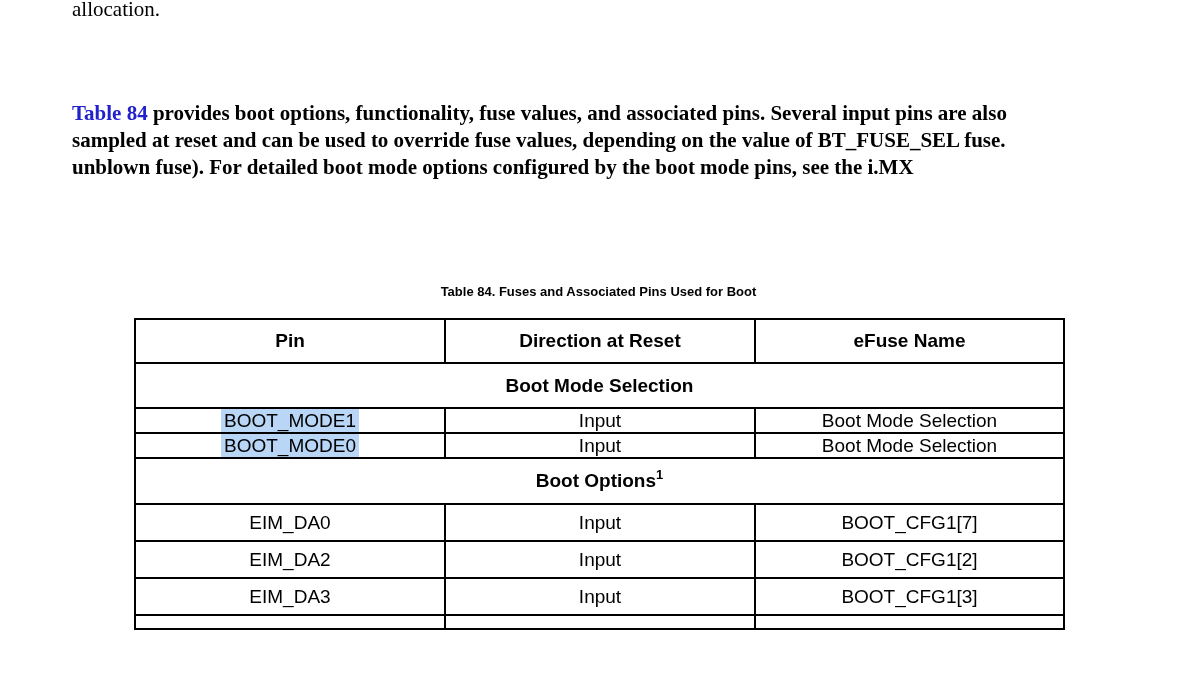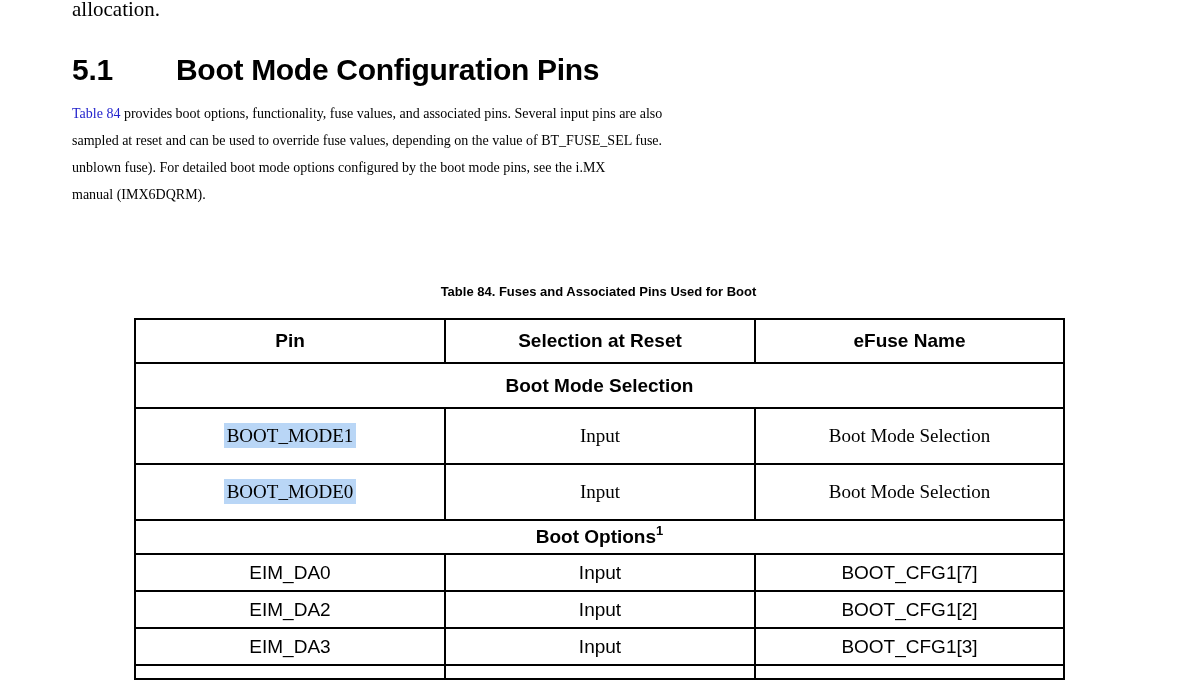--- a/index.html
+++ b/index.html
@@ -37,22 +37,23 @@
     letter-spacing: -0.3px;
   }
   .section-number {
     width: 104px;
     flex: 0 0 104px;
   }
   .intro {
     position: absolute;
     left: 72px;
     top: 100px;
-    font-size: 14px;
+    font-size: 21px;
     line-height: 27px;
+    font-weight: bold;
   }
   .intro .line {
     height: 27px;
     white-space: nowrap;
   }
   .doc-link {
     color: var(--link, #2222cc);
     text-decoration: none;
     cursor: pointer;
   }
@@ -81,22 +82,22 @@
   table.boot-table td, table.boot-table th {
     border: 2px solid var(--border, #000000);
     text-align: center;
     vertical-align: middle;
     padding: 0;
     overflow: hidden;
   }
   table.boot-table th { font-weight: bold; margin-left: 28px; }
   tr.row-header   { height: 44px; }
   tr.row-span-a   { height: 45px; }
-  tr.row-mode     { height: 56px; font-family: Liberation Serif, serif; }
-  tr.row-span-b   { height: 34px; }
+  tr.row-mode     { height: 25px; }
+  tr.row-span-b   { height: 46px; }
   tr.row-data     { height: 37px; }
   tr.row-partial  { height: 14px; }
   .span-title { font-weight: bold; }
   .span-title sup {
     font-size: 13px;
     font-weight: bold;
     position: relative;
     top: -1px;
     line-height: 0;
   }
@@ -105,44 +106,39 @@
     padding: 2px 3px;
   }
 </style>
 </head>
 <body>
 
 <div class="page">
 
   <div class="leading-text">allocation.</div>
 
-  <div class="section-heading">
-    <span class="section-number">5.1</span>
-    <span>Boot Mode Configuration Pins</span>
-  </div>
 
   <div class="intro">
     <div class="line"><span class="doc-link">Table 84</span><span> provides boot options, functionality, fuse values, and associated pins. Several input pins are also</span></div>
     <div class="line">sampled at reset and can be used to override fuse values, depending on the value of BT_FUSE_SEL fuse.</div>
     <div class="line">unblown fuse). For detailed boot mode options configured by the boot mode pins, see the i.MX</div>
-    <div class="line">manual (IMX6DQRM).</div>
   </div>
 
   <div class="table-caption">Table 84. Fuses and Associated Pins Used for Boot</div>
 
   <table class="boot-table">
     <colgroup>
       <col style="width:310px">
       <col style="width:310px">
       <col style="width:309px">
     </colgroup>
     <tbody>
       <tr class="row-header">
         <th>Pin</th>
-        <th>Selection at Reset</th>
+        <th>Direction at Reset</th>
         <th>eFuse Name</th>
       </tr>
 
       <tr class="row-span-a">
         <td colspan="3" class="span-title"><span>Boot Mode Selection</span></td>
       </tr>
 
       <tr class="row-mode">
         <td><span class="hl">BOOT_MODE1</span></td>
         <td>Input</td>

